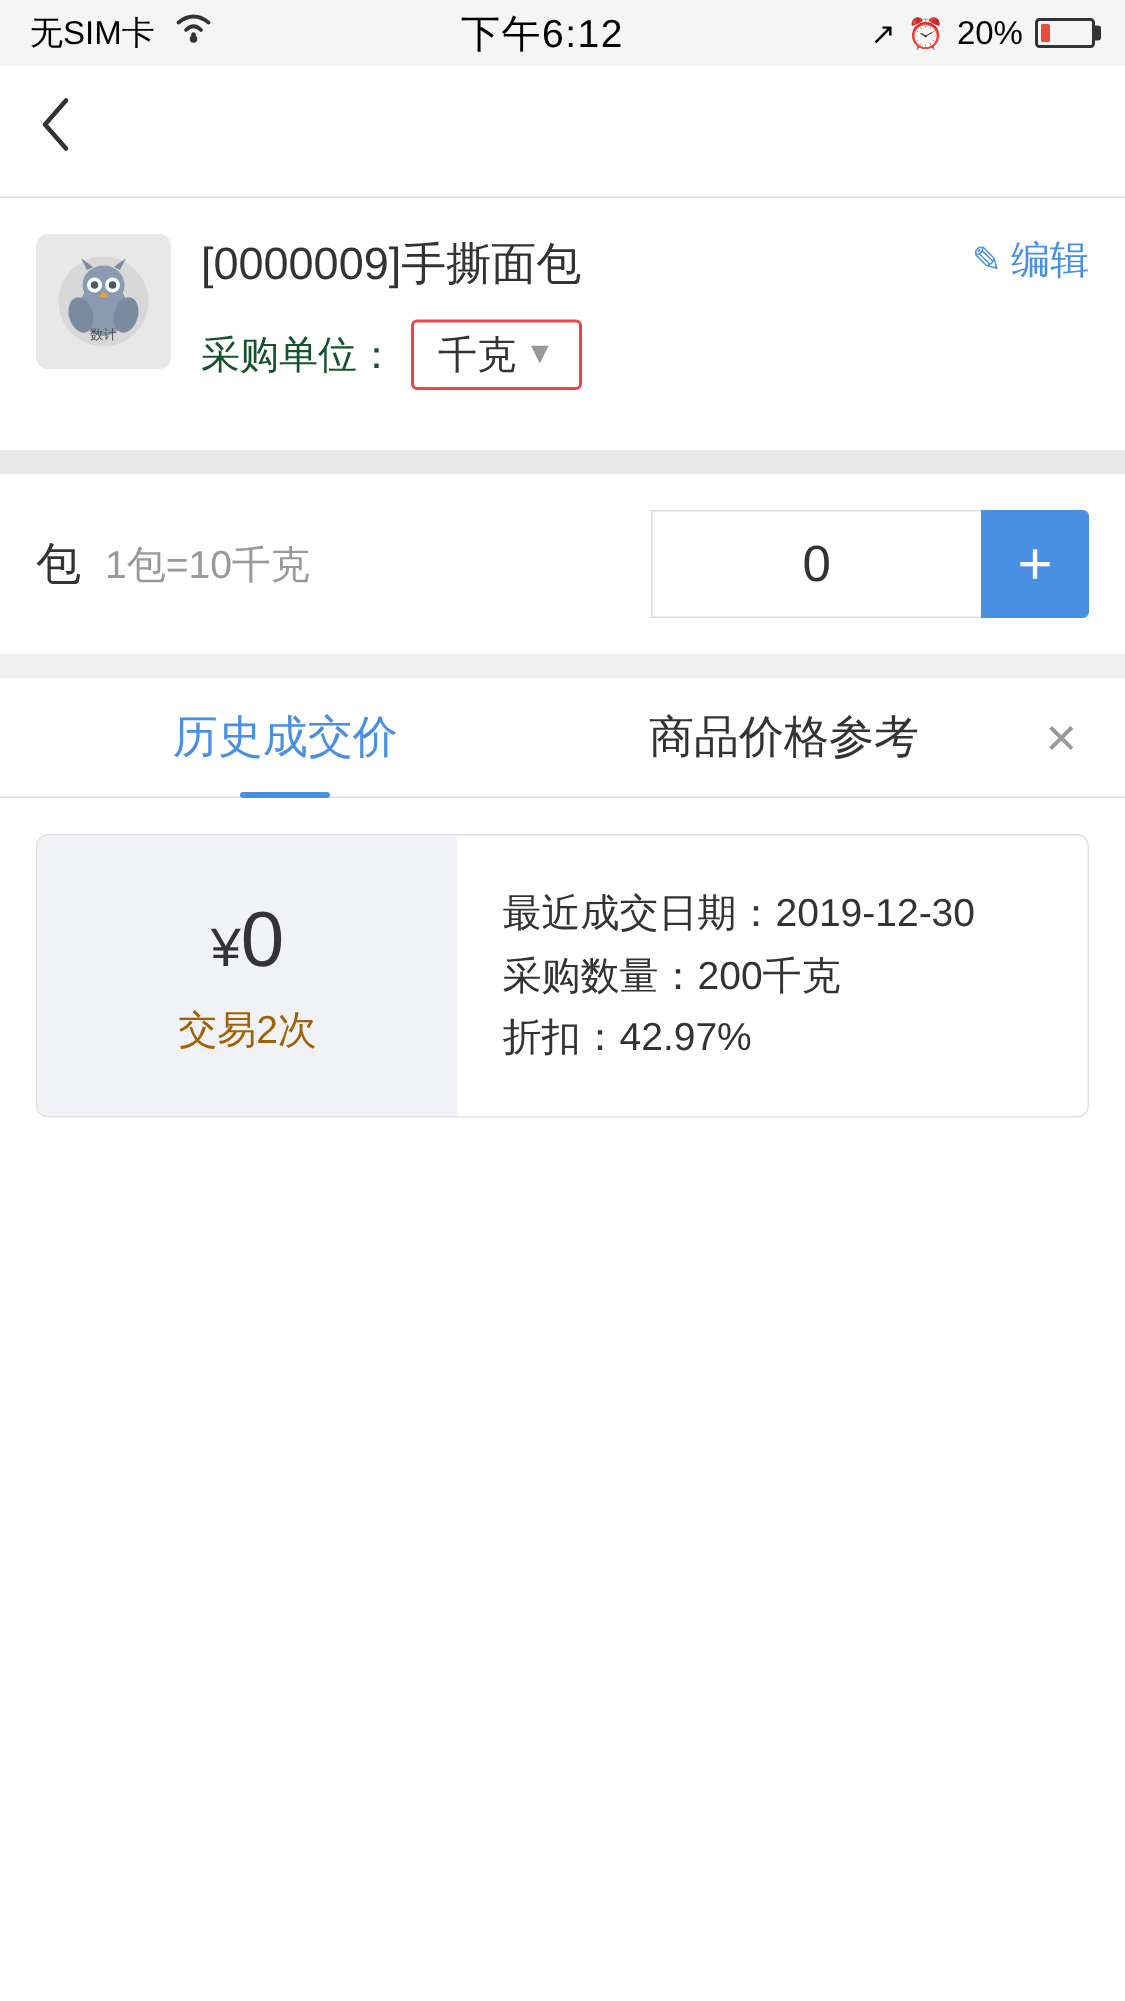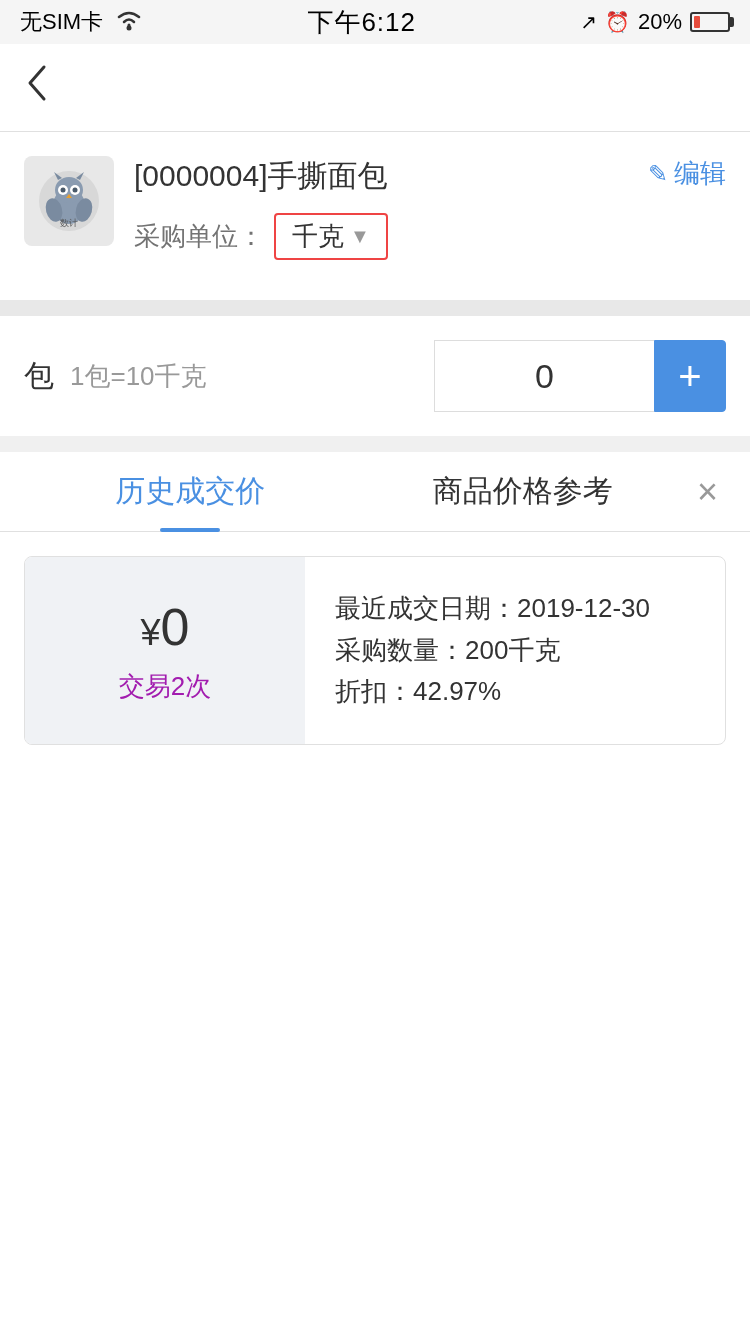--- a/index.html
+++ b/index.html
@@ -17,21 +17,21 @@
       width: 750px;
       height: 44px;
       background: #f5f5f5;
       display: flex;
       align-items: center;
       justify-content: space-between;
       padding: 0 20px;
       font-size: 24px;
       font-weight: 500;
     }
-    .status-left { display: flex; align-items: flex-end; gap: 12px; font-size: 22px; }
+    .status-left { display: flex; align-items: flex-start; gap: 12px; font-size: 22px; }
     .status-center { font-size: 26px; font-weight: 400; letter-spacing: 1px; }
     .status-right { display: flex; align-items: center; gap: 8px; font-size: 22px; }
     .battery-container { display: flex; align-items: center; gap: 4px; }
     .battery-box {
       width: 40px; height: 20px;
       border: 2px solid #333;
       border-radius: 3px;
       position: relative;
       display: flex;
       align-items: center;
@@ -122,21 +122,21 @@
       color: #333;
       font-weight: 400;
     }
     .product-unit-row {
       display: flex;
       align-items: center;
       gap: 10px;
     }
     .unit-label {
       font-size: 26px;
-      color: #737373;
+      color: #14532d;
     }
     .unit-select {
       padding: 4px 16px;
       border: 2px solid #ef4444;
       border-radius: 4px;
       font-size: 26px;
       color: #333;
       background: #fff;
       display: flex;
       align-items: center;
@@ -300,21 +300,21 @@
     .card-price {
       font-size: 52px;
       color: #333;
       font-weight: 400;
     }
     .card-price-symbol {
       font-size: 36px;
     }
     .card-trades {
       font-size: 26px;
-      color: #a21caf;
+      color: #a16207;
       margin-top: 12px;
     }
     .card-right {
       flex: 1;
       padding: 30px 30px;
       display: flex;
       flex-direction: column;
       justify-content: center;
     }
     .card-detail-row {
@@ -389,21 +389,21 @@
 
           <polygon points="35,28 32,32 38,32" fill="#e8a030"></polygon>
 
           <ellipse cx="20" cy="44" rx="8" ry="12" fill="#7a8ba0" transform="rotate(-15 20 44)"></ellipse>
           <ellipse cx="50" cy="44" rx="8" ry="12" fill="#7a8ba0" transform="rotate(15 50 44)"></ellipse>
 
           <text x="35" y="60" text-anchor="middle" font-size="9" fill="#555" font-family="sans-serif">数计</text>
         </svg>
       </div>
       <div class="product-info">
-        <span class="product-name">[0000004]手撕面包</span>
+        <span class="product-name">[0000009]手撕面包</span>
         <div class="product-unit-row">
           <span class="unit-label">采购单位：</span>
           <div class="unit-select">
             <span>千克</span>
             <span class="unit-arrow">▼</span>
           </div>
         </div>
       </div>
     </div>
     <div class="right-actions">

